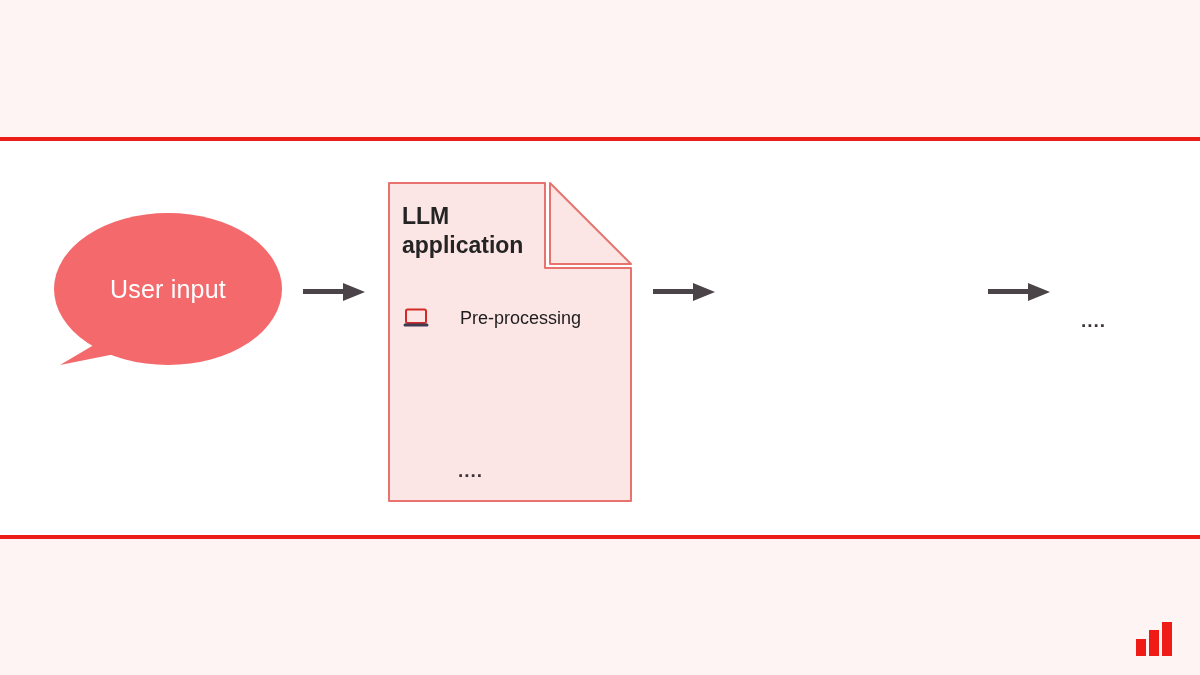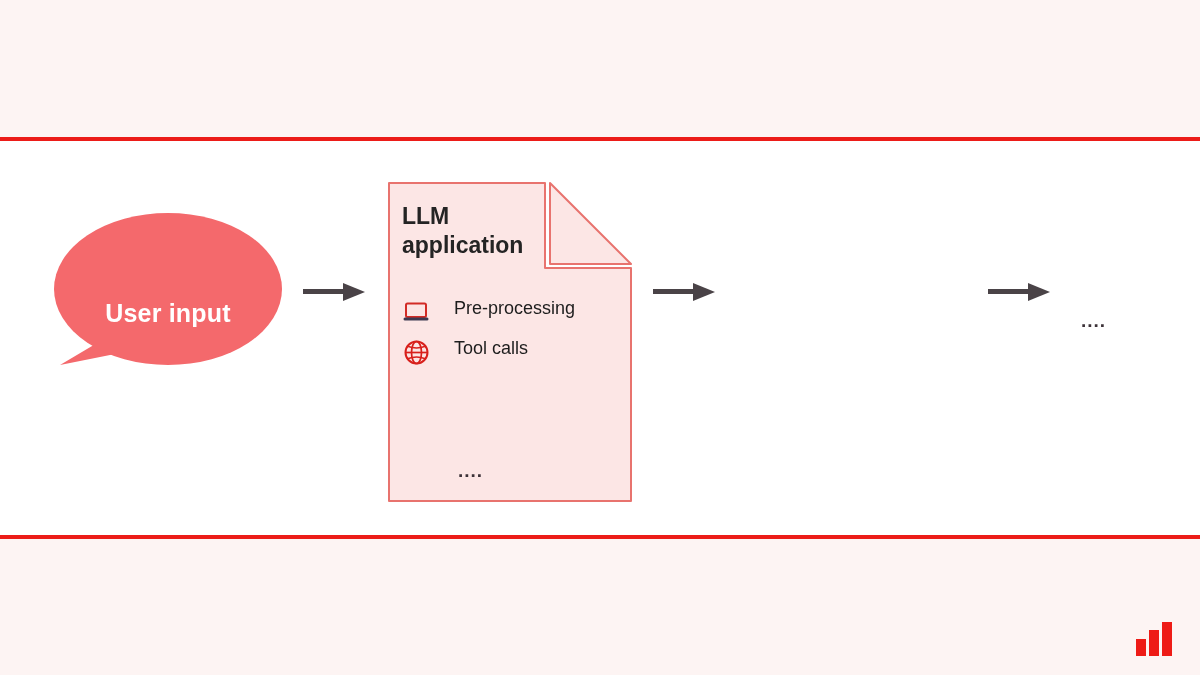--- a/index.html
+++ b/index.html
@@ -56,25 +56,24 @@
   .bubble {
     position: absolute;
   }
   .bubble svg { display: block; overflow: visible; }
   .bubble-label {
     position: absolute;
     left: 0;
     width: 100%;
     text-align: center;
     color: #ffffff;
-    font-weight: 700;
+    font-weight: 400;
     font-size: 25px;
     letter-spacing: 0.2px;
     white-space: nowrap;
-    margin-top: 24px;
   }
 
   #bubble-user {
     left: 52px; top: 213px;
     width: 232px; height: 180px;
   }
   #bubble-user .bubble-label { top: 62px; }
 
   #bubble-response {
     left: 722px; top: 216px;
@@ -122,22 +121,23 @@
     position: absolute;
     left: 14px;
     top: 116px;
     width: 225px;
     margin: 0;
     padding: 0;
     list-style: none;
   }
   .card-list li {
     display: flex;
+    align-items: center;
     height: 40px;
-    gap: 24px;
+    gap: 30px;
   }
   .li-icon {
     width: 28px;
     height: 28px;
     display: flex;
     align-items: center;
     justify-content: center;
     flex: 0 0 28px;
   }
   .li-icon svg { display: block; }
@@ -220,32 +220,20 @@
           <span class="li-icon">
             <svg width="26" height="20" viewBox="0 0 26 20">
               <rect x="3" y="1.5" width="20" height="13.5" rx="1.5" fill="none" stroke="#d22b26" stroke-width="2"></rect>
               <rect x="0.5" y="15.5" width="25" height="3" rx="1.5" fill="#3d3a52"></rect>
             </svg>
           </span>
           <span class="li-label">Pre-processing</span>
         </li>
 
 
-        <li>
-          <span class="li-icon">
-            <svg width="25" height="25" viewBox="0 0 25 25">
-              <circle cx="12.5" cy="12.5" r="11" fill="none" stroke="#d8201c" stroke-width="2"></circle>
-              <ellipse cx="12.5" cy="12.5" rx="5" ry="11" fill="none" stroke="#d8201c" stroke-width="1.7"></ellipse>
-              <line x1="1.5" y1="12.5" x2="23.5" y2="12.5" stroke="#d8201c" stroke-width="1.7"></line>
-              <path d="M3.6 6.2 Q12.5 9.6 21.4 6.2" fill="none" stroke="#d8201c" stroke-width="1.5"></path>
-              <path d="M3.6 18.8 Q12.5 15.4 21.4 18.8" fill="none" stroke="#d8201c" stroke-width="1.5"></path>
-            </svg>
-          </span>
-          <span class="li-label">Tool calls</span>
-        </li>
 
 
       </ul>
 
       <div class="card-ellipsis">....</div>
     </div>
   </div>
 
   <div class="arrow" id="arrow-2">
     <svg width="62" height="20" viewBox="0 0 62 20">

